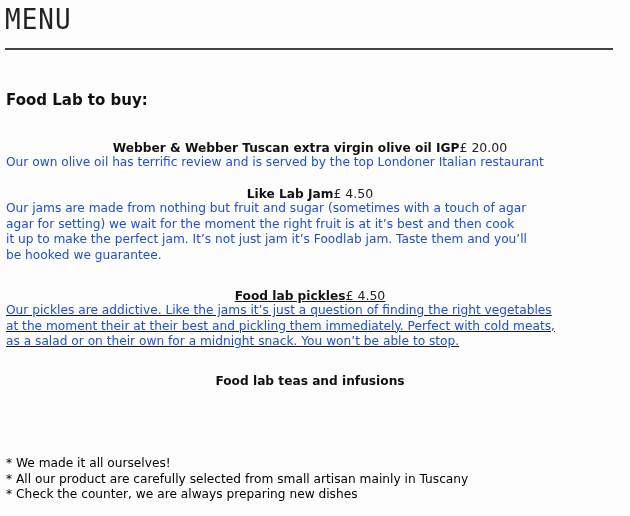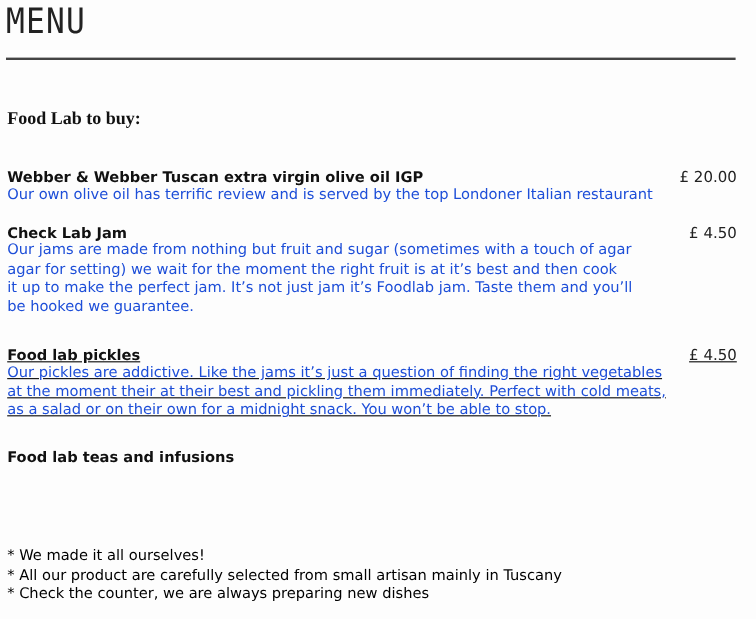--- a/index.html
+++ b/index.html
@@ -1,23 +1,23 @@
 <!DOCTYPE html>
 <html><head>
 <meta charset="utf-8">
 <style>
   html, body { margin: 0; padding: 0; background: #fdfdfd; }
   body { width: 630px; height: 516px; position: relative; overflow: hidden;
          font-family: "DejaVu Sans", sans-serif; color: #1a1a1a; }
   .title { position: absolute; left: 5px; top: 2px; font-family: "DejaVu Sans Mono", monospace;
            font-size: 26px; letter-spacing: 1px; color: #222; transform: scaleY(1.12); transform-origin: top left; }
   .rule { position: absolute; left: 5px; top: 48px; width: 608px; height: 2px; background: #444; }
-  .section-heading { position: absolute; left: 6px; top: 91px; font-size: 15px; font-weight: bold; color: #111; font-family: Liberation Serif, serif; }
+  .section-heading { position: absolute; left: 6px; top: 91px; font-size: 15px; font-weight: bold; color: #111; }
   .item { position: absolute; left: 6px; width: 608px; }
-  .item-row { display: flex; justify-content: space-between; align-items: baseline; }
+  .item-row { display: flex; justify-content: center; align-items: baseline; }
   .item-name { font-size: 12.2px; font-weight: bold; color: #111; }
   .item-price { font-size: 12.5px; color: #222; }
   .item-desc { font-size: 12.2px; line-height: 15.6px; color: #1d4ed8; white-space: pre-line; }
   .notes { position: absolute; left: 6px; top: 456px; font-size: 12.2px; line-height: 15.6px; color: #000000; }
 </style>
 </head>
 <body>
 
 <div class="title">MENU</div>
 <div class="rule"></div>
@@ -27,21 +27,21 @@
 <div class="item" style="top:140px;">
   <div class="item-row">
     <span class="item-name">Webber &amp; Webber Tuscan extra virgin olive oil IGP</span>
     <span class="item-price">£ 20.00</span>
   </div>
   <div class="item-desc">Our own olive oil has terrific review and is served by the top Londoner Italian restaurant</div>
 </div>
 
 <div class="item" style="top:186px;">
   <div class="item-row">
-    <span class="item-name">Check Lab Jam</span>
+    <span class="item-name">Like Lab Jam</span>
     <span class="item-price">£ 4.50</span>
   </div>
   <div class="item-desc">Our jams are made from nothing but fruit and sugar (sometimes with a touch of agar
 agar for setting) we wait for the moment the right fruit is at it’s best and then cook
 it up to make the perfect jam.  It’s not just jam it’s Foodlab jam.  Taste them and you’ll
 be hooked we guarantee.</div>
 </div>
 
 <div class="item" style="top:288px;text-decoration:underline;">
   <div class="item-row">

